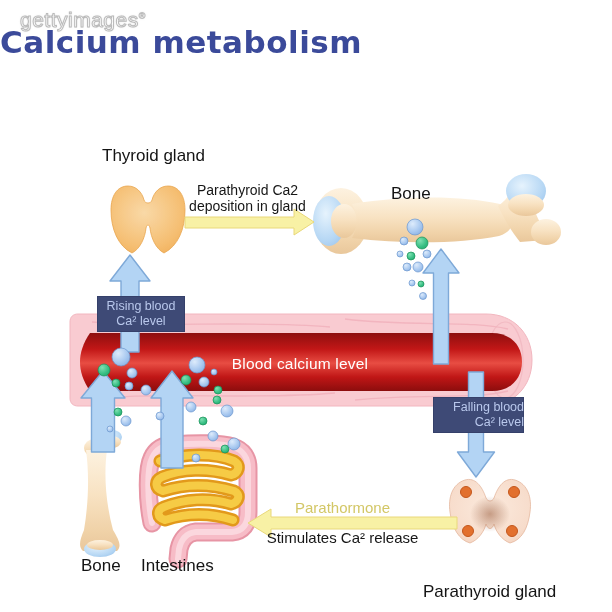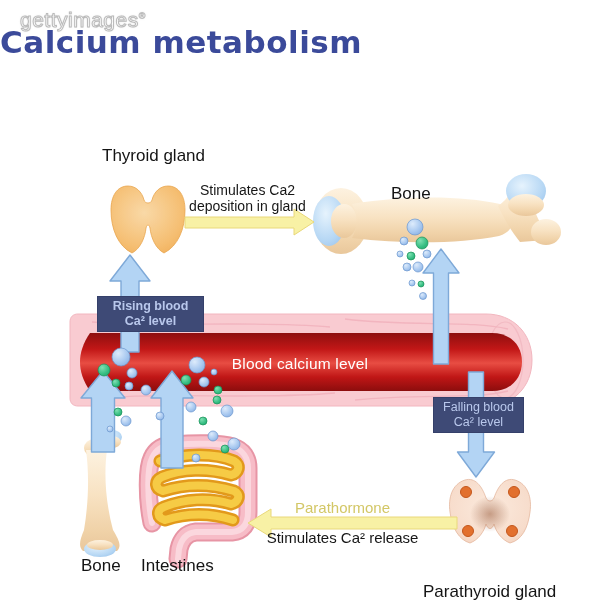--- a/index.html
+++ b/index.html
@@ -191,32 +191,32 @@
   <div class="abs watermark">
     <b>getty</b><span>images</span><sup>®</sup>
   </div>
 
   <div class="abs title">Calcium metabolism</div>
 
   <div class="abs organ-label" style="left:94px;top:146px;margin-left:8px;">Thyroid gland</div>
   <div class="abs organ-label" style="left:391px;top:184px;">Bone</div>
 
   <div class="abs caption" style="left:180px;top:183px;width:135px;">
-    <div>Stimulates Ca2</div>
+    <div>Parathyroid Ca2</div>
     <div>deposition in gland</div>
   </div>
 
-  <div class="abs navy-box" style="left:97px;top:296px;width:107px;height:36px;font-weight:bold;">
+  <div class="abs navy-box" style="left:97px;top:296px;width:88px;height:36px;">
     <span>Rising blood</span>
     <span>Ca² level</span>
   </div>
 
   <div class="abs vessel-label" style="left:225px;top:355px;width:150px;">Blood calcium level</div>
 
-  <div class="abs navy-box" style="left:433px;top:397px;width:91px;height:36px;">
+  <div class="abs navy-box" style="left:433px;top:397px;width:91px;height:36px;align-items:flex-end;">
     <span>Falling blood</span>
     <span>Ca² level</span>
   </div>
 
   <div class="abs hormone parathormone-text" style="left:270px;top:499px;width:145px;">Parathormone</div>
   <div class="abs caption" style="left:255px;top:530px;width:175px;font-size:15px;">Stimulates Ca² release</div>
 
   <div class="abs organ-label" style="left:81px;top:556px;">Bone</div>
   <div class="abs organ-label" style="left:141px;top:556px;">Intestines</div>
   <div class="abs organ-label" style="left:423px;top:582px;">Parathyroid gland</div>

